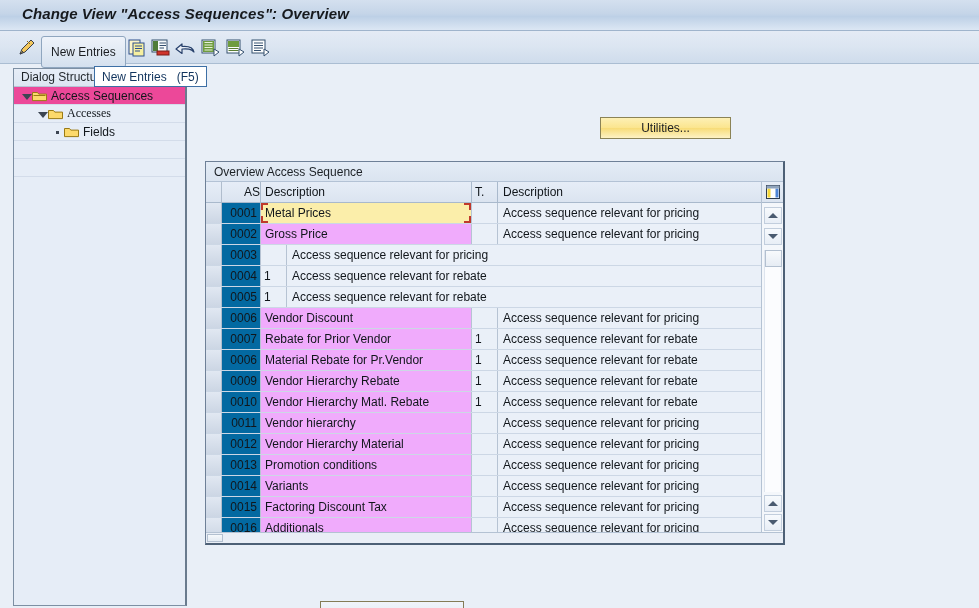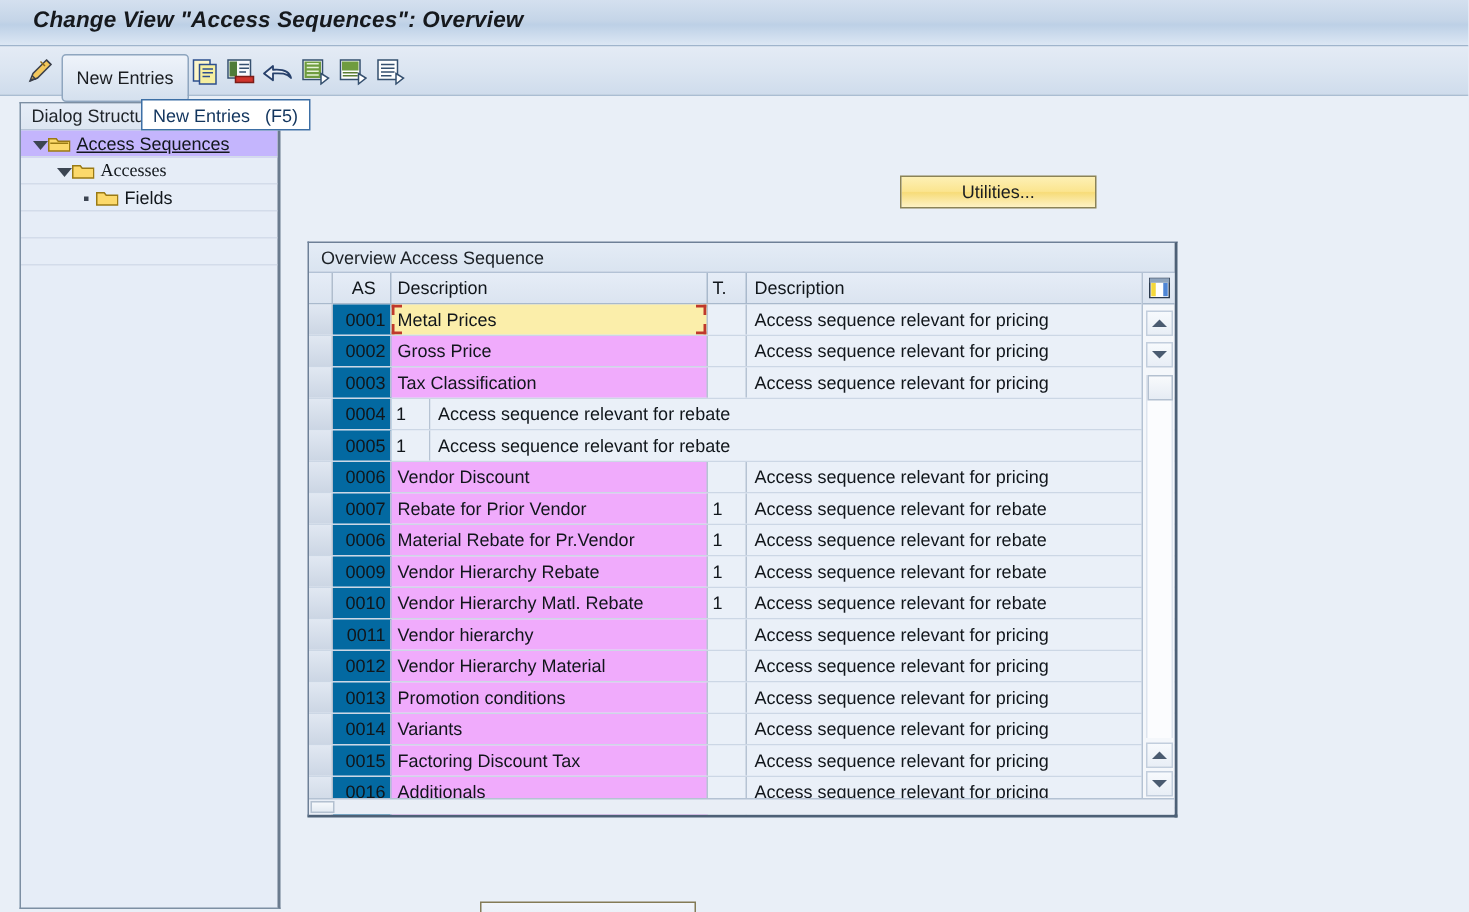--- a/index.html
+++ b/index.html
@@ -116,21 +116,21 @@
     position: relative;
     height: 18px;
     display: flex;
     align-items: center;
     font-size: 12px;
     color: #12171c;
     border-bottom: 1px solid #d3dcea;
     white-space: nowrap;
     box-sizing: border-box;
   }
-  .tree-row.selected { background: #c4b5fd; text-decoration: underline; }
+  .tree-row.selected { background: #ec4899; }
   .tree-row .twisty {
     width: 12px; height: 12px;
     flex: 0 0 auto;
     position: relative;
   }
   .tree-row .twisty.down::after {
     content: "";
     position: absolute;
     left: 2px; top: 4px;
     border-left: 5px solid transparent;
@@ -269,21 +269,21 @@
     overflow: hidden;
   }
   .grid-header .c-as,
   .grid-header .c-desc,
   .grid-header .c-t,
   .grid-header .c-desc2 {
     background: transparent;
     border-right: 1px solid #a9b9cc;
     padding-top: 3px;
   }
-  .grid-header .c-as { text-align: center; padding-right: 0; }
+  .grid-header .c-as { padding-right: 0; }
   .grid-header .c-desc2 { border-right: none; }
 
   
   .c-desc.focused {
     background: #fbeeaa;
     position: relative;
   }
   .corner {
     position: absolute;
     width: 5px; height: 5px;
@@ -525,21 +525,20 @@
         <div class="c-sel"></div>
         <div class="c-as">0002</div>
         <div class="c-desc">Gross Price</div>
         <div class="c-t"></div>
         <div class="c-desc2">Access sequence relevant for pricing</div>
       </div>
 
       <div class="grid-row">
         <div class="c-sel"></div>
         <div class="c-as">0003</div>
-        <div class="c-desc">Tax Classification</div>
         <div class="c-t"></div>
         <div class="c-desc2">Access sequence relevant for pricing</div>
       </div>
 
       <div class="grid-row">
         <div class="c-sel"></div>
         <div class="c-as">0004</div>
         <div class="c-t">1</div>
         <div class="c-desc2">Access sequence relevant for rebate</div>
       </div>

